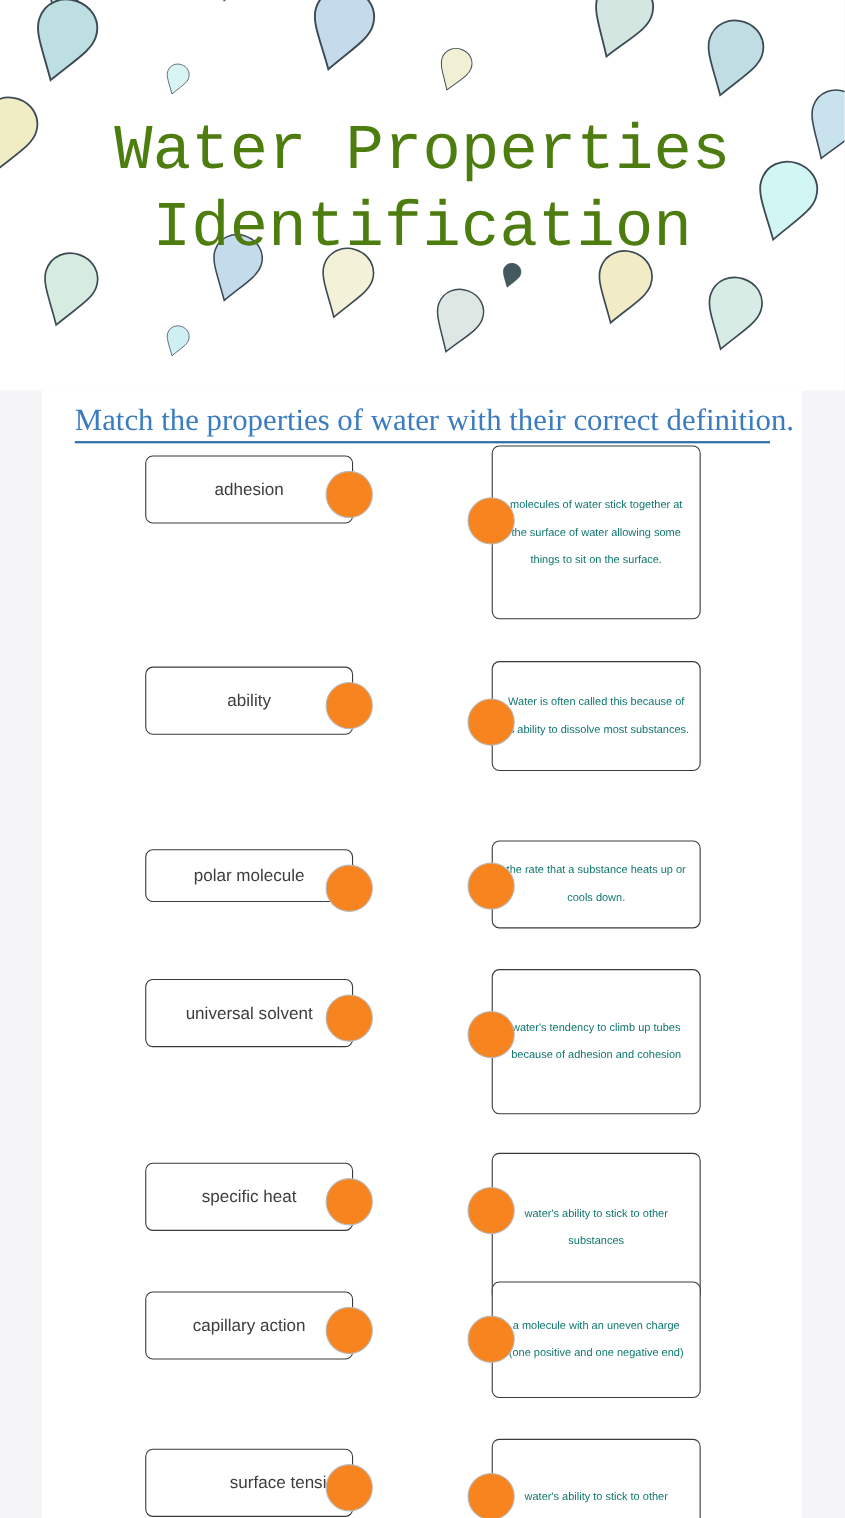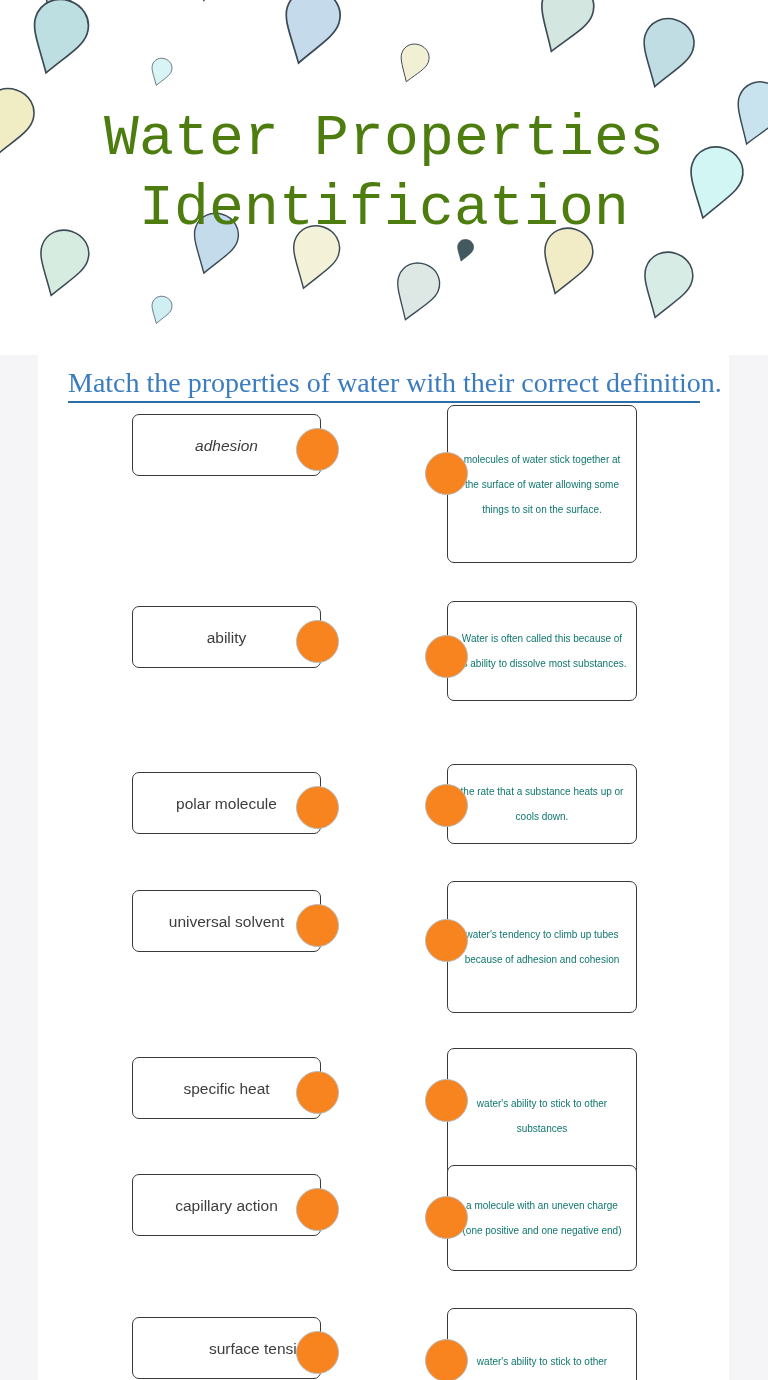--- a/index.html
+++ b/index.html
@@ -227,41 +227,41 @@
       <div class="tline">Identification</div>
     </div>
   </div>
 
   <div id="sheet">
     <div id="instruction">Match the properties of water with their correct definition.</div>
     <div id="rule"></div>
 
     <div id="rows">
         <div class="row" style="position: absolute; top: 0px; height: 158px;">
-          <div class="term-box" style="top: 9px; height: 62px; font-style: italic;">
+          <div class="term-box" style="top: 9px; height: 62px;">
             <span class="txt">adhesion</span>
           </div>
           <div class="def-box" style="top: 0px; height: 158px;">
             <span class="txt">molecules of water stick together at the surface of water allowing some things to sit on the surface.</span>
           </div>
           <div class="dot left-col" style="top: 23px; background: rgb(247, 132, 31); border-color: rgb(185, 185, 185);"></div>
           <div class="dot right-col" style="top: 47px; background: rgb(247, 132, 31); border-color: rgb(185, 185, 185);"></div>
         </div>
         <div class="row" style="position: absolute; top: 192px; height: 132px;">
           <div class="term-box" style="top: 9px; height: 62px;">
             <span class="txt">ability</span>
           </div>
           <div class="def-box" style="top: 4px; height: 100px;">
             <span class="txt">Water is often called this because of its ability to dissolve most substances.</span>
           </div>
           <div class="dot left-col" style="top: 23px; background: rgb(247, 132, 31); border-color: rgb(185, 185, 185);"></div>
           <div class="dot right-col" style="top: 38px; background: rgb(247, 132, 31); border-color: rgb(185, 185, 185);"></div>
         </div>
         <div class="row" style="position: absolute; top: 359px; height: 80px;">
-          <div class="term-box" style="top: 8px; height: 62px; align-items: center;">
+          <div class="term-box" style="top: 8px; height: 48px; align-items: center;">
             <span class="txt">polar molecule</span>
           </div>
           <div class="def-box" style="top: 0px; height: 80px;">
             <span class="txt">the rate that a substance heats up or cools down.</span>
           </div>
           <div class="dot left-col" style="top: 22px; background: rgb(247, 132, 31); border-color: rgb(185, 185, 185);"></div>
           <div class="dot right-col" style="top: 20px; background: rgb(247, 132, 31); border-color: rgb(185, 185, 185);"></div>
         </div>
         <div class="row" style="position: absolute; top: 476px; height: 132px;">
           <div class="term-box" style="top: 9px; height: 62px;">

